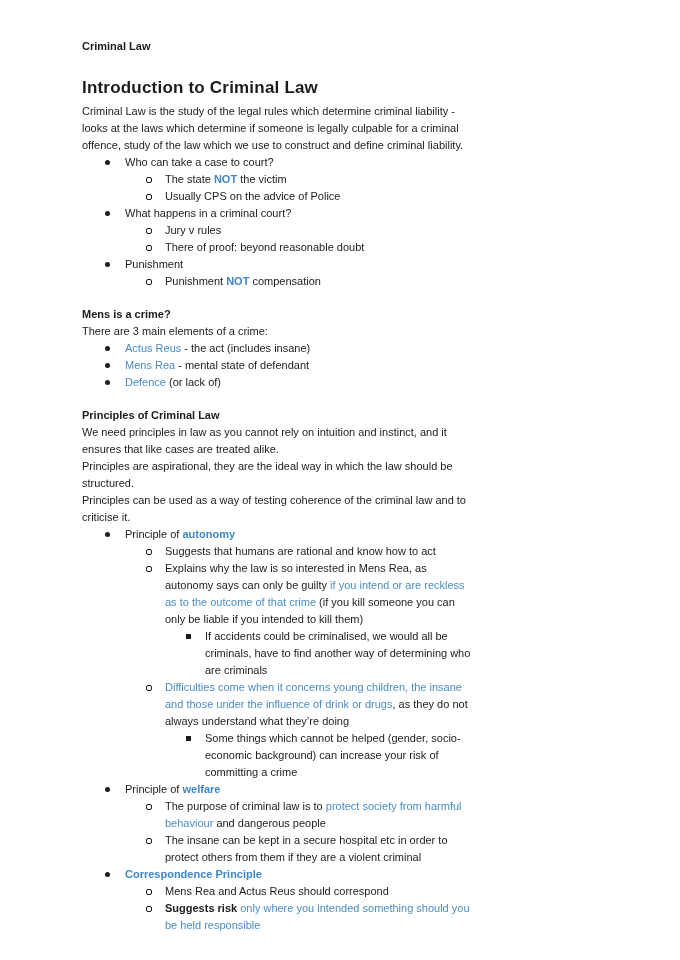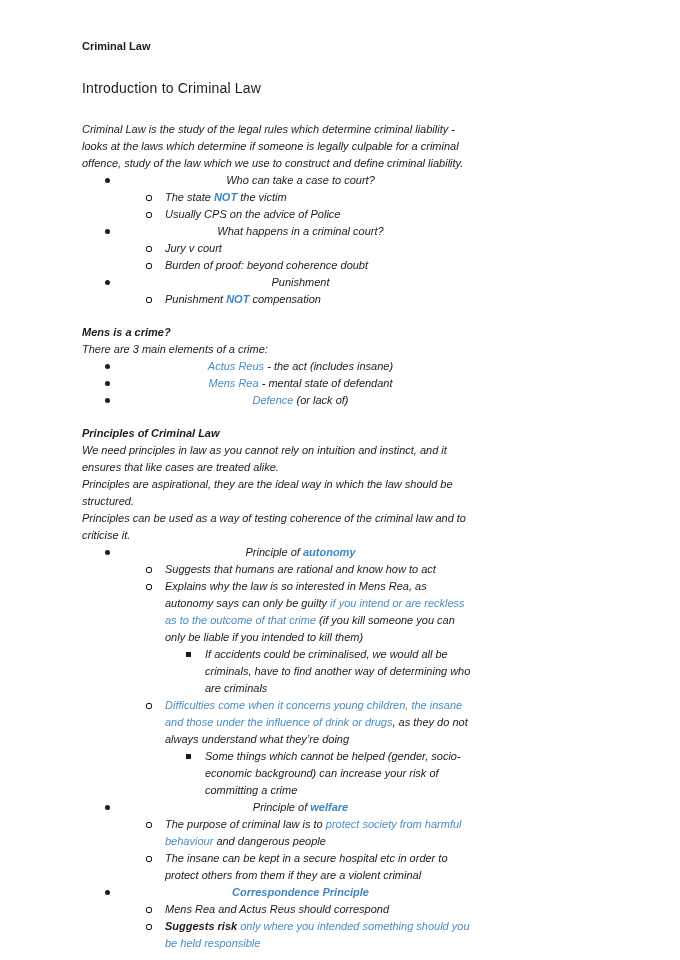--- a/index.html
+++ b/index.html
@@ -9,26 +9,26 @@
     box-sizing:border-box;
     padding:38px 76px 0 82px;
     background:#ffffff;
     font-family:"Liberation Sans", sans-serif;
     font-size:11px;
     line-height:17px;
     color:#1c1c1c;
     overflow:hidden;
   }
   .doc-header { font-weight:700; font-size:11px; }
-  .doc-title  { font-weight:400; font-size:14px; line-height:20px; margin-top:23px; letter-spacing:0.2px; }
-  .content    { margin-top:23px;font-style:italic; }
+  .doc-title  { font-weight:700; font-size:17px; line-height:20px; margin-top:23px; letter-spacing:0.2px; }
+  .content    { margin-top:5px; }
   .block { margin:0; }
   .h3 { font-weight:700; margin-top:16px; }
   .li { position:relative; }
-  .l1 { padding-left:43px;text-align:center; }
+  .l1 { padding-left:43px; }
   .l2 { padding-left:83px; }
   .l3 { padding-left:123px; }
   .marker { position:absolute; top:6px; display:inline-block; }
   .m1 { left:23px;  width:5px; height:5px; background:#1c1c1c; border-radius:50%; }
   .m2 { left:64px;  width:4px; height:4px; border:1px solid #1c1c1c; border-radius:2px; background:transparent; }
   .m3 { left:104px; width:5px; height:5px; background:#1c1c1c; }
   .blue { color:var(--blue, #4a8cc4); }
   .bold { font-weight:700; }
   .bold.blue { color:var(--blue-bold, #3f86c5); }
 </style>
@@ -37,22 +37,22 @@
 
 <div class="page">
   <div class="doc-header">Criminal Law</div>
   <div class="doc-title">Introduction to Criminal Law</div>
   <div class="content">
       <div class="block p"><span>Criminal Law is the study of the legal rules which determine criminal liability - looks at the laws which determine if someone is legally culpable for a criminal offence, study of the law which we use to construct and define criminal liability.</span></div>
       <div class="block li l1"><span class="marker m1"></span><span>Who can take a case to court?</span></div>
       <div class="block li l2"><span class="marker m2"></span><span>The state </span><span class="blue bold">NOT</span><span> the victim</span></div>
       <div class="block li l2"><span class="marker m2"></span><span>Usually CPS on the advice of Police</span></div>
       <div class="block li l1"><span class="marker m1"></span><span>What happens in a criminal court?</span></div>
-      <div class="block li l2"><span class="marker m2"></span><span>Jury v court</span></div>
-      <div class="block li l2"><span class="marker m2"></span><span>Burden of proof: beyond coherence doubt</span></div>
+      <div class="block li l2"><span class="marker m2"></span><span>Jury v rules</span></div>
+      <div class="block li l2"><span class="marker m2"></span><span>There of proof: beyond reasonable doubt</span></div>
       <div class="block li l1"><span class="marker m1"></span><span>Punishment</span></div>
       <div class="block li l2"><span class="marker m2"></span><span>Punishment </span><span class="blue bold">NOT</span><span> compensation</span></div>
       <div class="block h3"><span>Mens is a crime?</span></div>
       <div class="block p"><span>There are 3 main elements of a crime:</span></div>
       <div class="block li l1"><span class="marker m1"></span><span class="blue">Actus Reus</span><span> - the act (includes insane)</span></div>
       <div class="block li l1"><span class="marker m1"></span><span class="blue">Mens Rea</span><span> - mental state of defendant</span></div>
       <div class="block li l1"><span class="marker m1"></span><span class="blue">Defence</span><span> (or lack of)</span></div>
       <div class="block h3"><span>Principles of Criminal Law</span></div>
       <div class="block p"><span>We need principles in law as you cannot rely on intuition and instinct, and it ensures that like cases are treated alike.</span></div>
       <div class="block p"><span>Principles are aspirational, they are the ideal way in which the law should be structured.</span></div>

